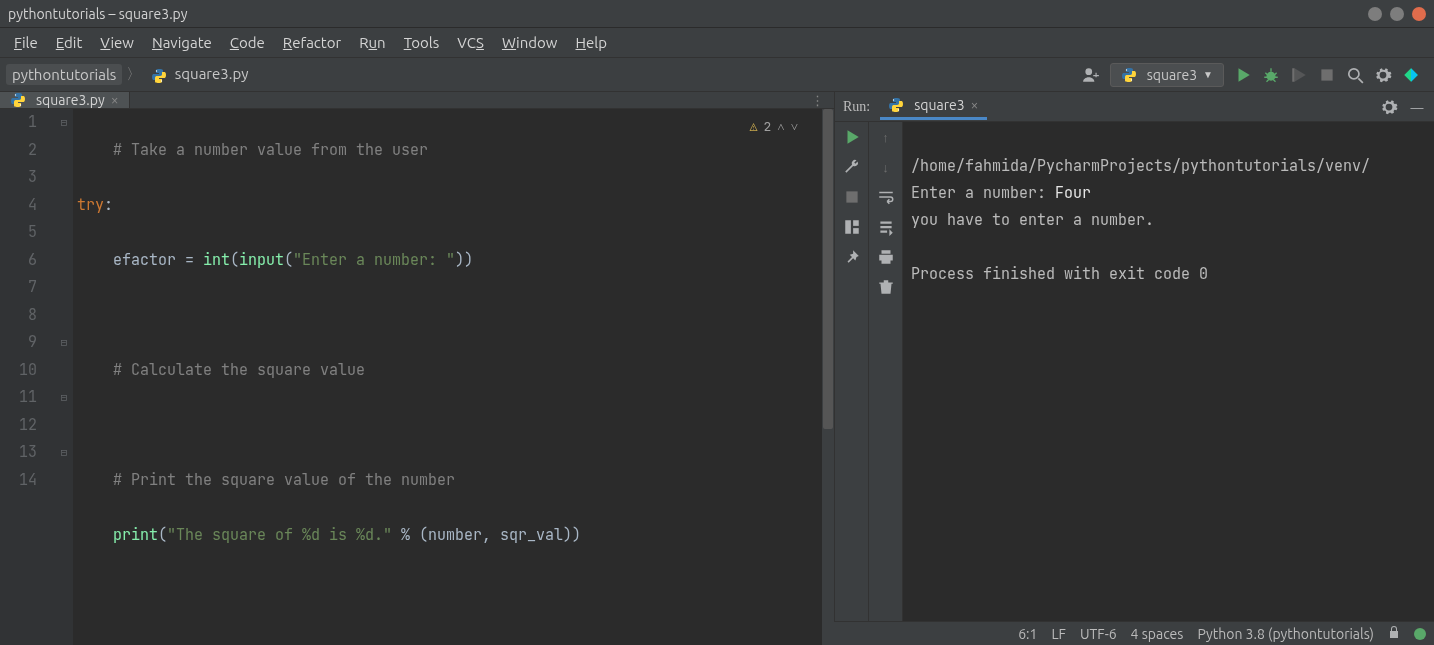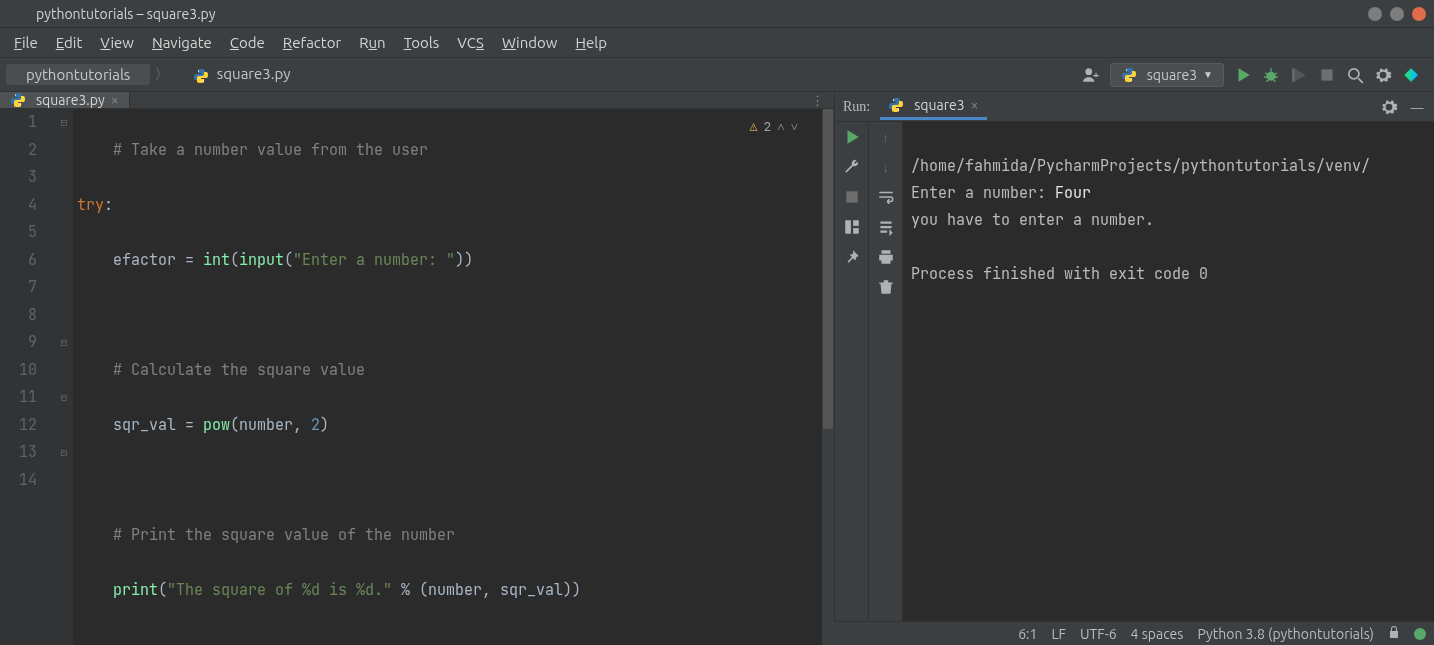--- a/index.html
+++ b/index.html
@@ -13,21 +13,21 @@
   font-size: 13px;
 }
 .titlebar {
   background: #3c3f41;
   height: 28px;
   display: flex;
   align-items: center;
   padding: 0 8px;
   border-bottom: 1px solid #2b2b2b;
 }
-.titlebar .title { color: #d4d4d4; font-size: 14px; flex: 1; margin-left: 28px; }
+.titlebar .title { color: #d4d4d4; font-size: 14px; flex: 1; }
 .titlebar .win-controls { display: flex; gap: 8px; }
 .win-btn { width: 14px; height: 14px; border-radius: 50%; display:inline-block;}
 .win-min { background: #7d7d7d; }
 .win-max { background: #7d7d7d; }
 .win-close { background: #e06c4c; }
 
 .menubar {
   background: #3c3f41;
   height: 30px;
   display: flex;
@@ -46,21 +46,21 @@
 
 .navbar {
   background: #3c3f41;
   height: 34px;
   display: flex;
   align-items: center;
   padding: 0 6px;
   border-bottom: 1px solid #323232;
 }
 .breadcrumbs { display: flex; align-items: center; gap: 4px; font-size:15px;}
-.crumb { padding: 2px 20px; color: #c8c8c8; }
+.crumb { padding: 2px 6px; color: #c8c8c8; }
 .crumb.box { background: #4b4e50; border-radius: 3px; }
 .crumb-sep { color: #808080; }
 .py-icon { display:inline-flex; width:16px; height:16px; margin-right:4px; vertical-align:middle;}
 .py-icon svg{width:100%;height:100%;}
 
 .nav-spacer { flex: 1; }
 .nav-right { display: flex; align-items: center; gap: 10px; padding-right:8px;}
 .run-config {
   background: #4b4e50;
   border: 1px solid #5a5a5a;
@@ -360,21 +360,20 @@
         <div class="fm"></div>
         <div class="fm">⊟</div>
         <div class="fm"></div>
       </div>
       <div class="code">
 <div class="line">    <span class="cm"># Take a number value from the user</span></div>
 <div class="line"><span class="kw">try</span><span>:</span></div>
 <div class="line">    <span>efactor </span><span>= </span><span class="fn">int</span><span>(</span><span class="fn">input</span><span>(</span><span class="str">"Enter a number: "</span><span>))</span></div>
 <div class="line"> </div>
 <div class="line">    <span class="cm"># Calculate the square value</span></div>
-<div class="line">    <span>sqr_val </span><span>= </span><span class="fn">pow</span><span>(number</span><span class="op">, </span><span class="num">2</span><span>)</span></div>
 <div class="line"> </div>
 <div class="line">    <span class="cm"># Print the square value of the number</span></div>
 <div class="line">    <span class="fn">print</span><span>(</span><span class="str">"The square of %d is %d."</span><span> % (number</span><span class="op">, </span><span>sqr_val))</span></div>
 <div class="line"> </div>
 
 
 
 
         <div class="insp">
           <span class="warn">⚠</span>

